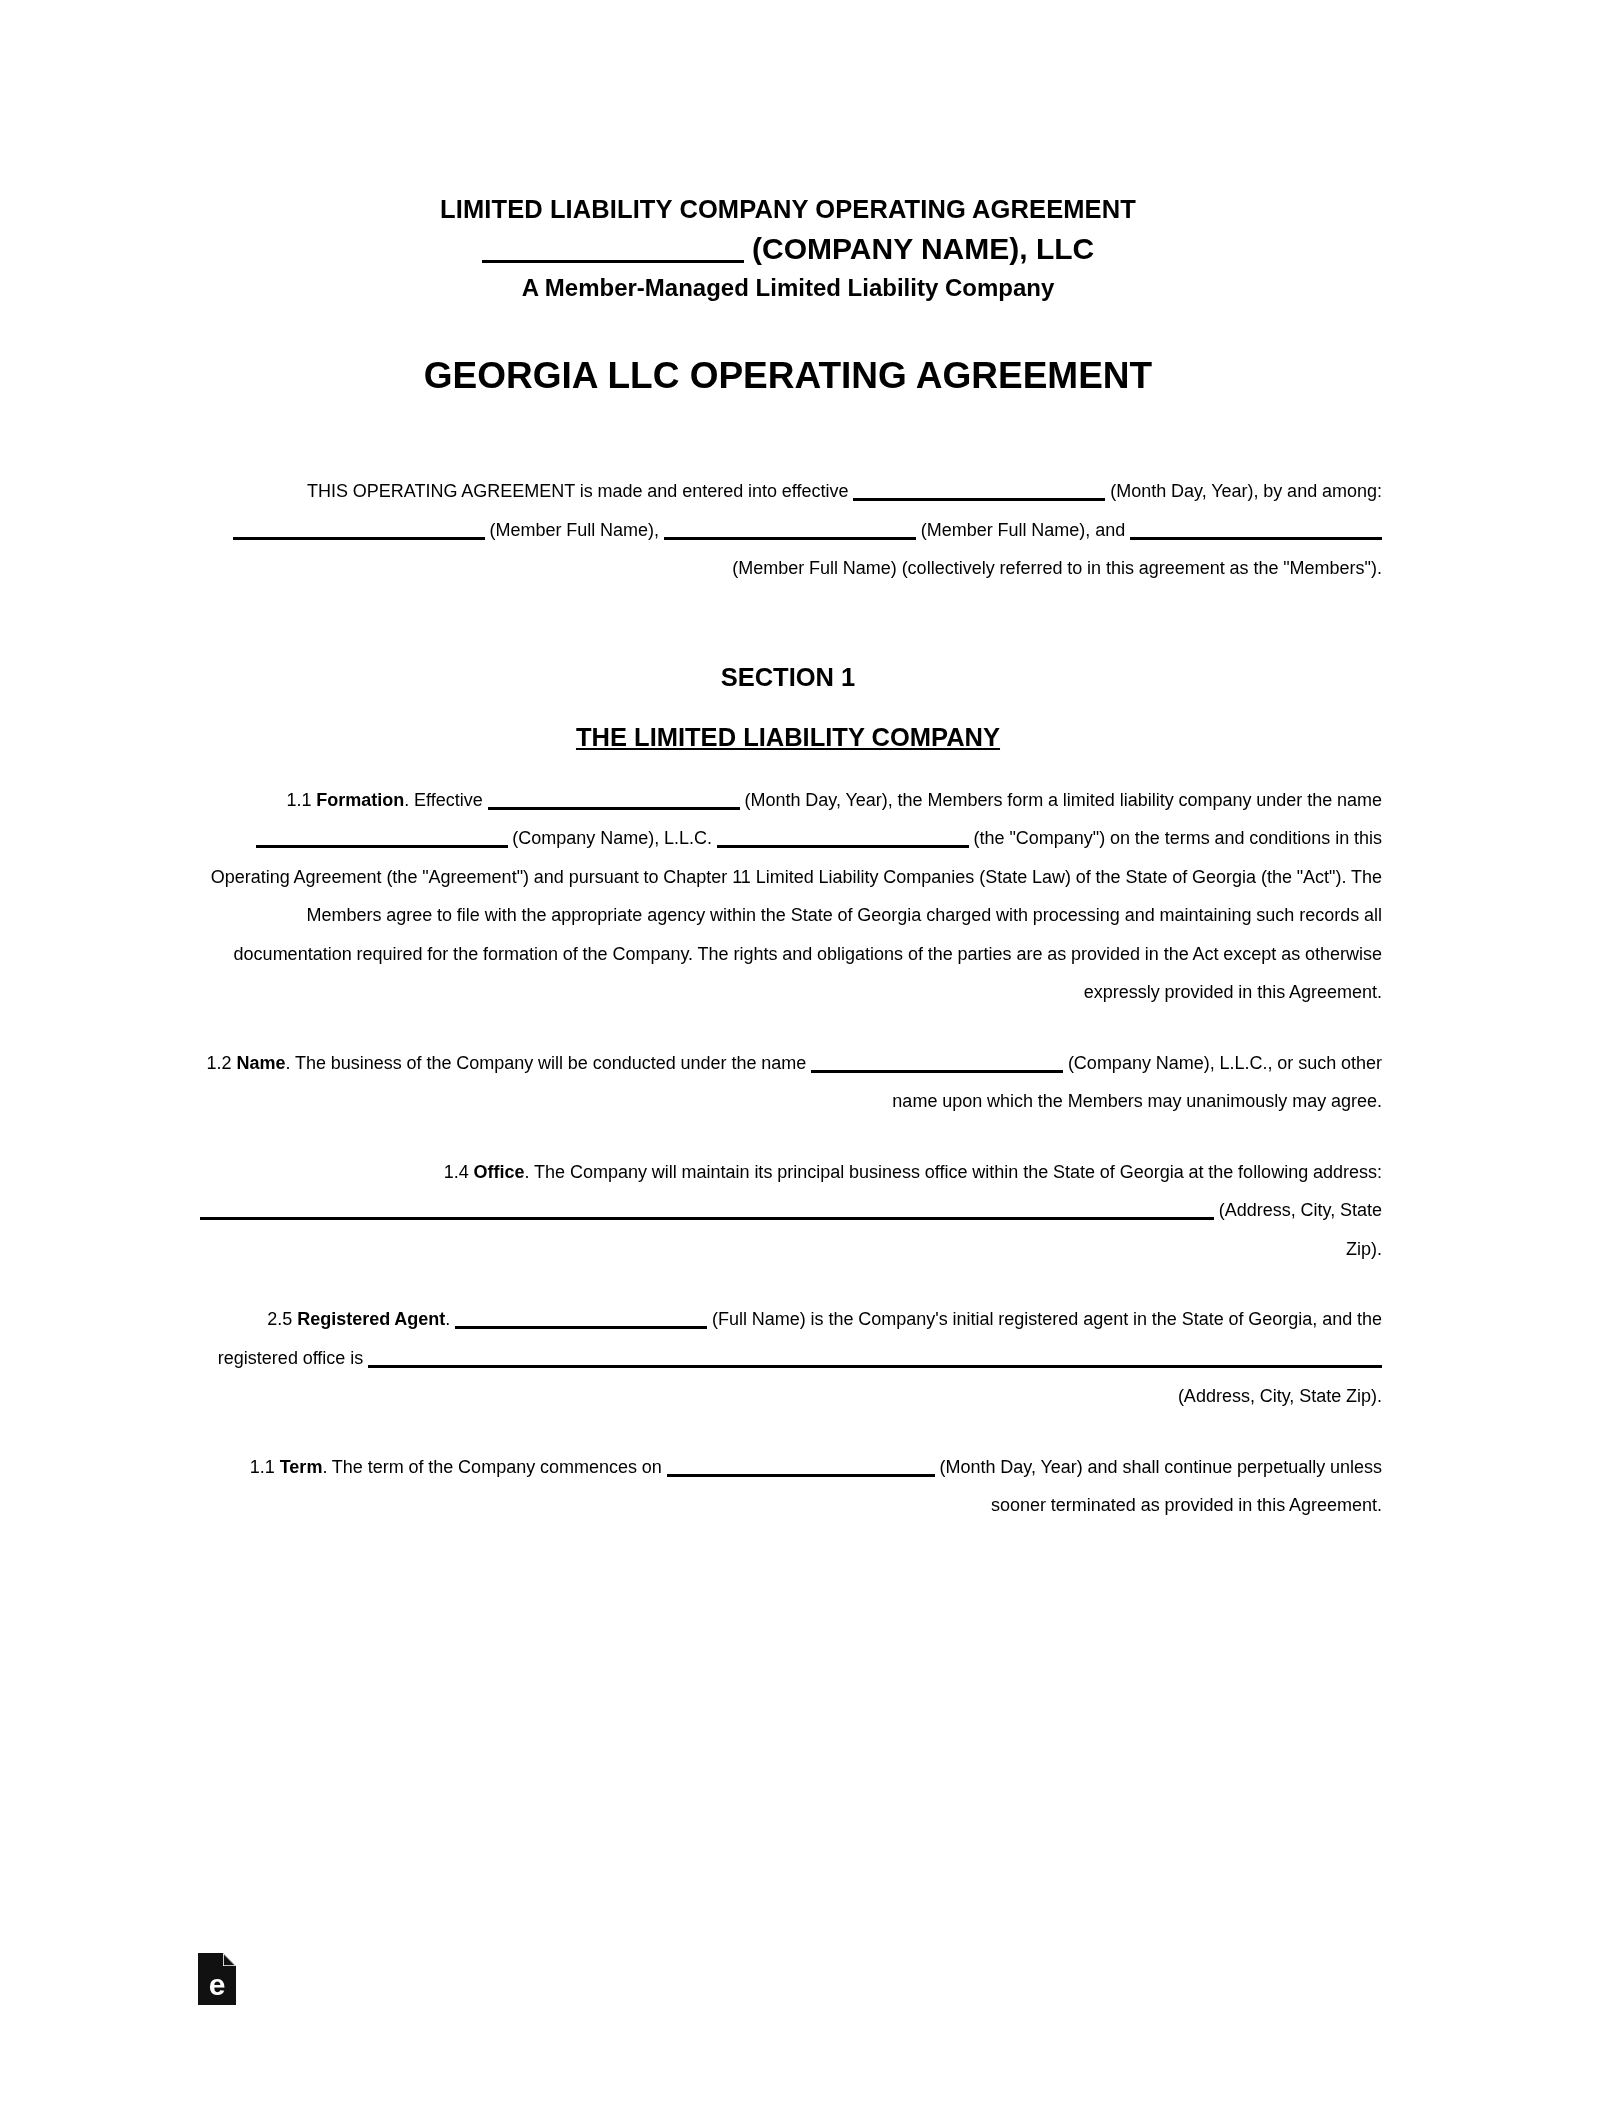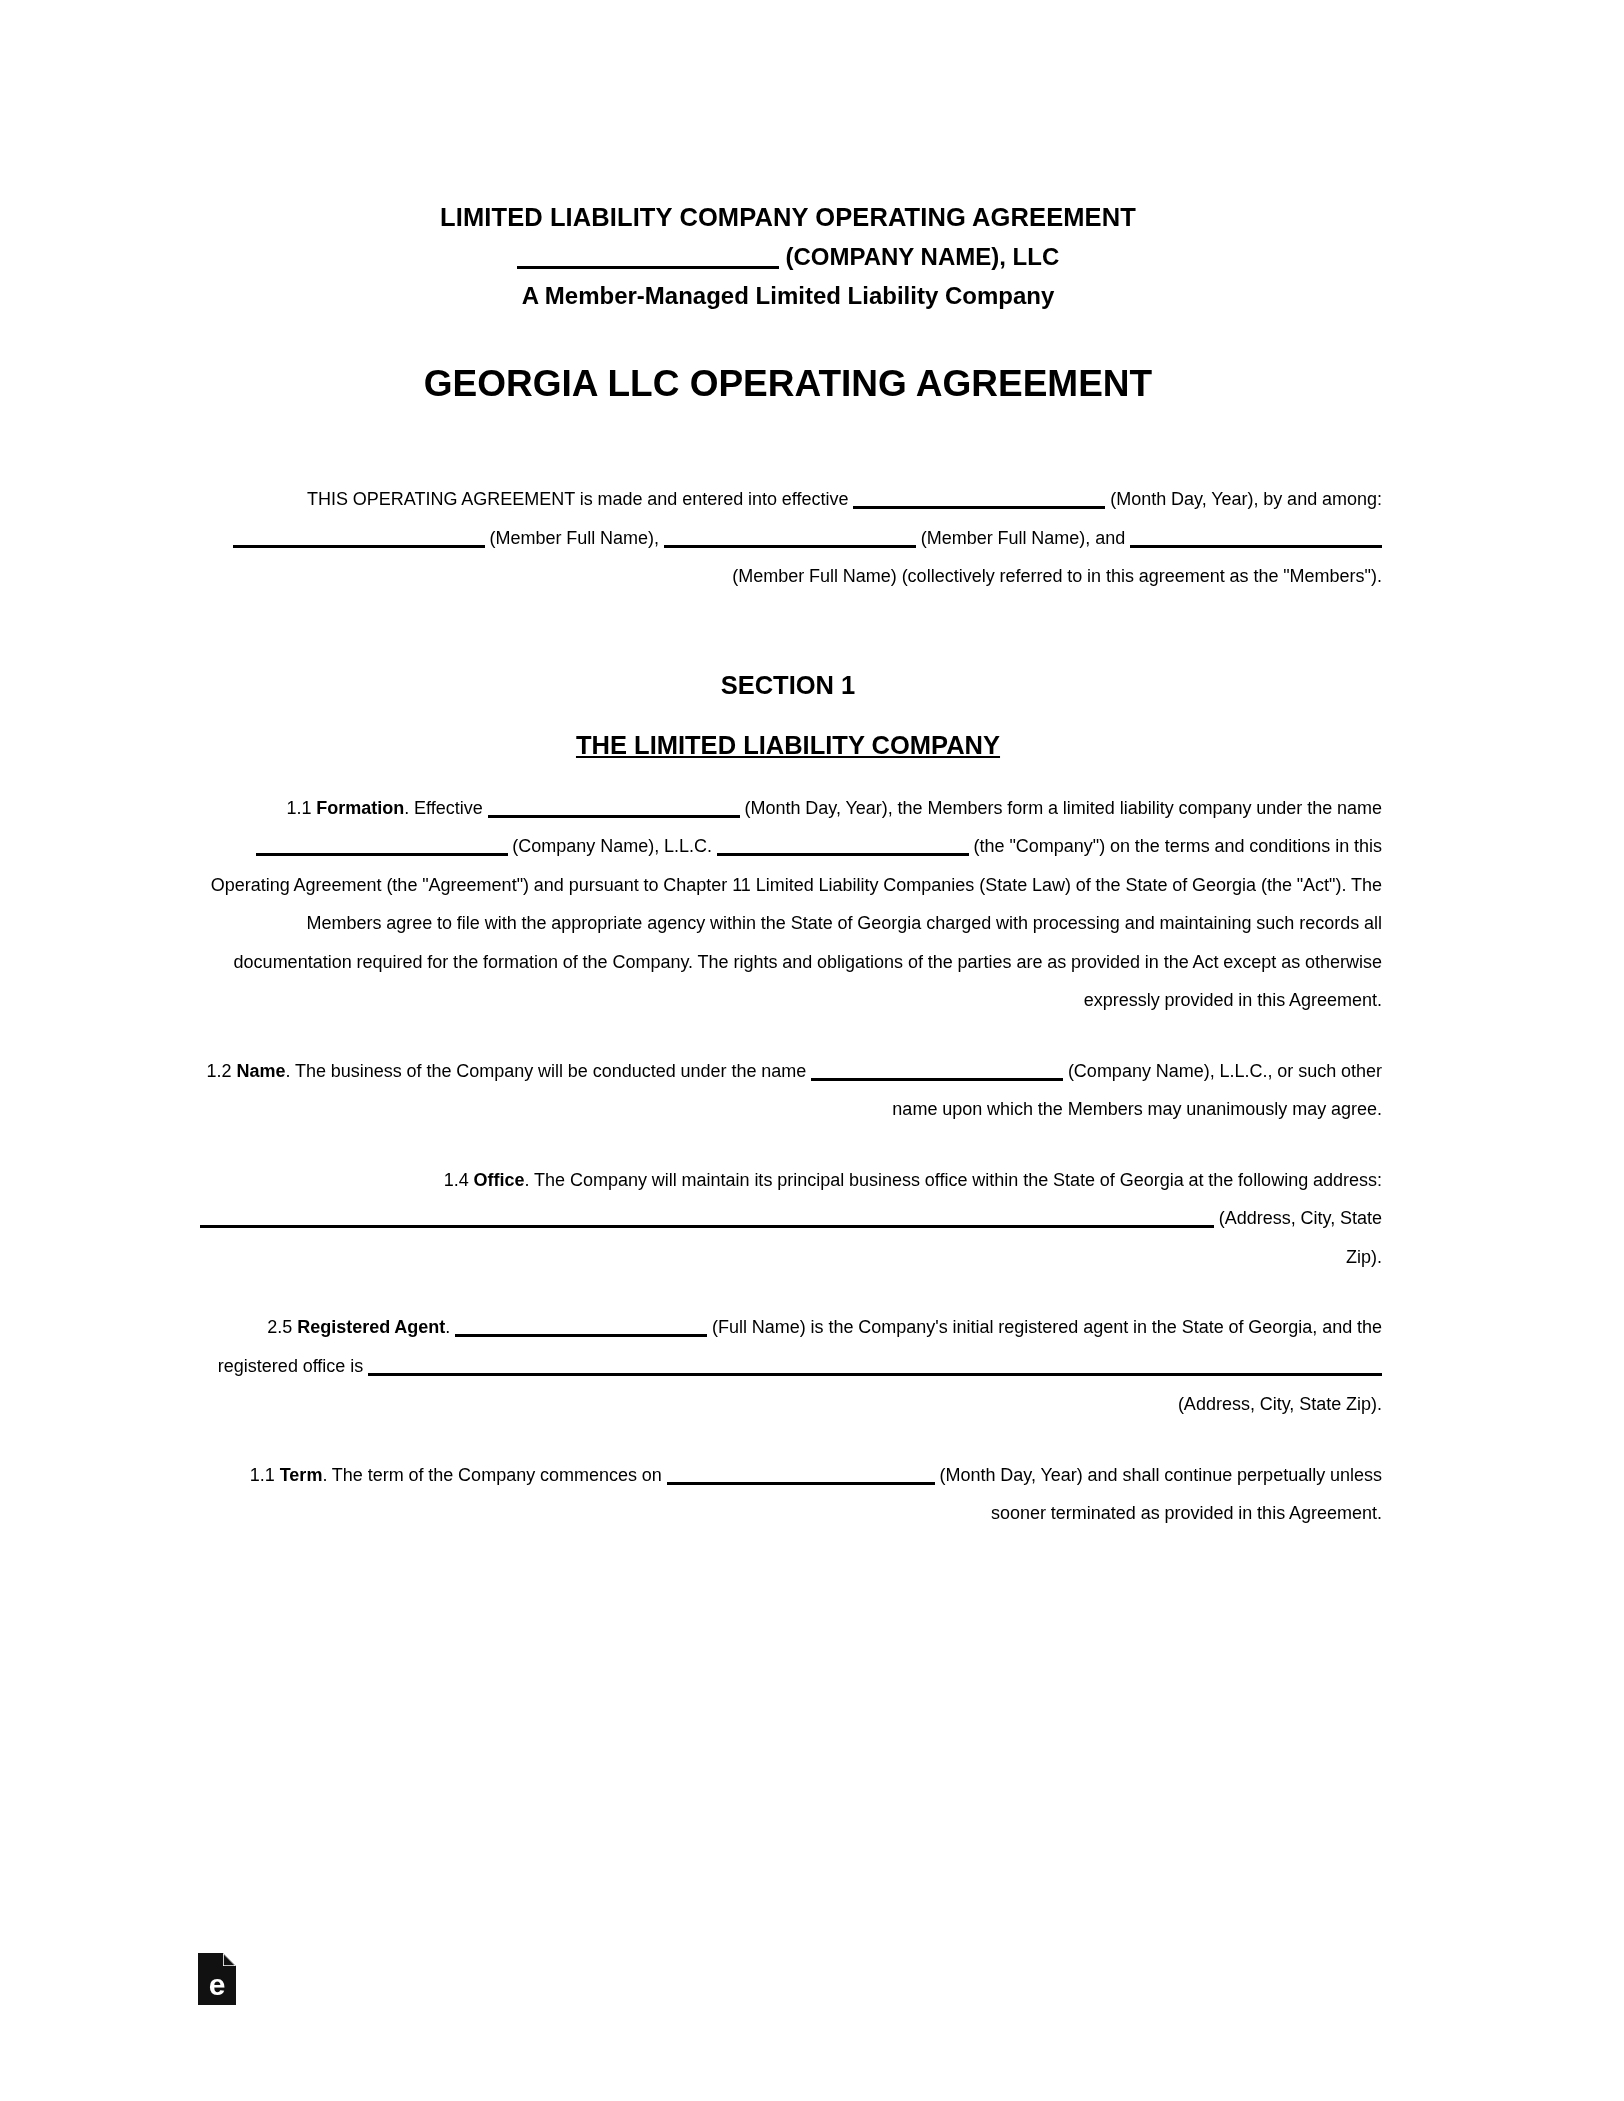--- a/index.html
+++ b/index.html
@@ -16,37 +16,37 @@
     position: relative;
     width: 1624px;
     height: 2101px;
     background: #ffffff;
     box-sizing: border-box;
     overflow: hidden;
   }
   .content {
     position: absolute;
     left: 186px;
-    top: 8px;
+    top: 0;
     width: 1204px;
   }
 
   
   .hdr-title {
     text-align: center;
     font-size: 25.5px;
     font-weight: bold;
     line-height: 39px;
     margin: 0;
     padding-top: 190px;
     letter-spacing: 0.1px;
   }
   .hdr-company {
     text-align: center;
-    font-size: 24px;
+    font-size: 30px;
     font-weight: bold;
     line-height: 39px;
     margin: 0;
     white-space: nowrap;
   }
   .hdr-sub {
     text-align: center;
     font-size: 24px;
     font-weight: bold;
     line-height: 39px;

